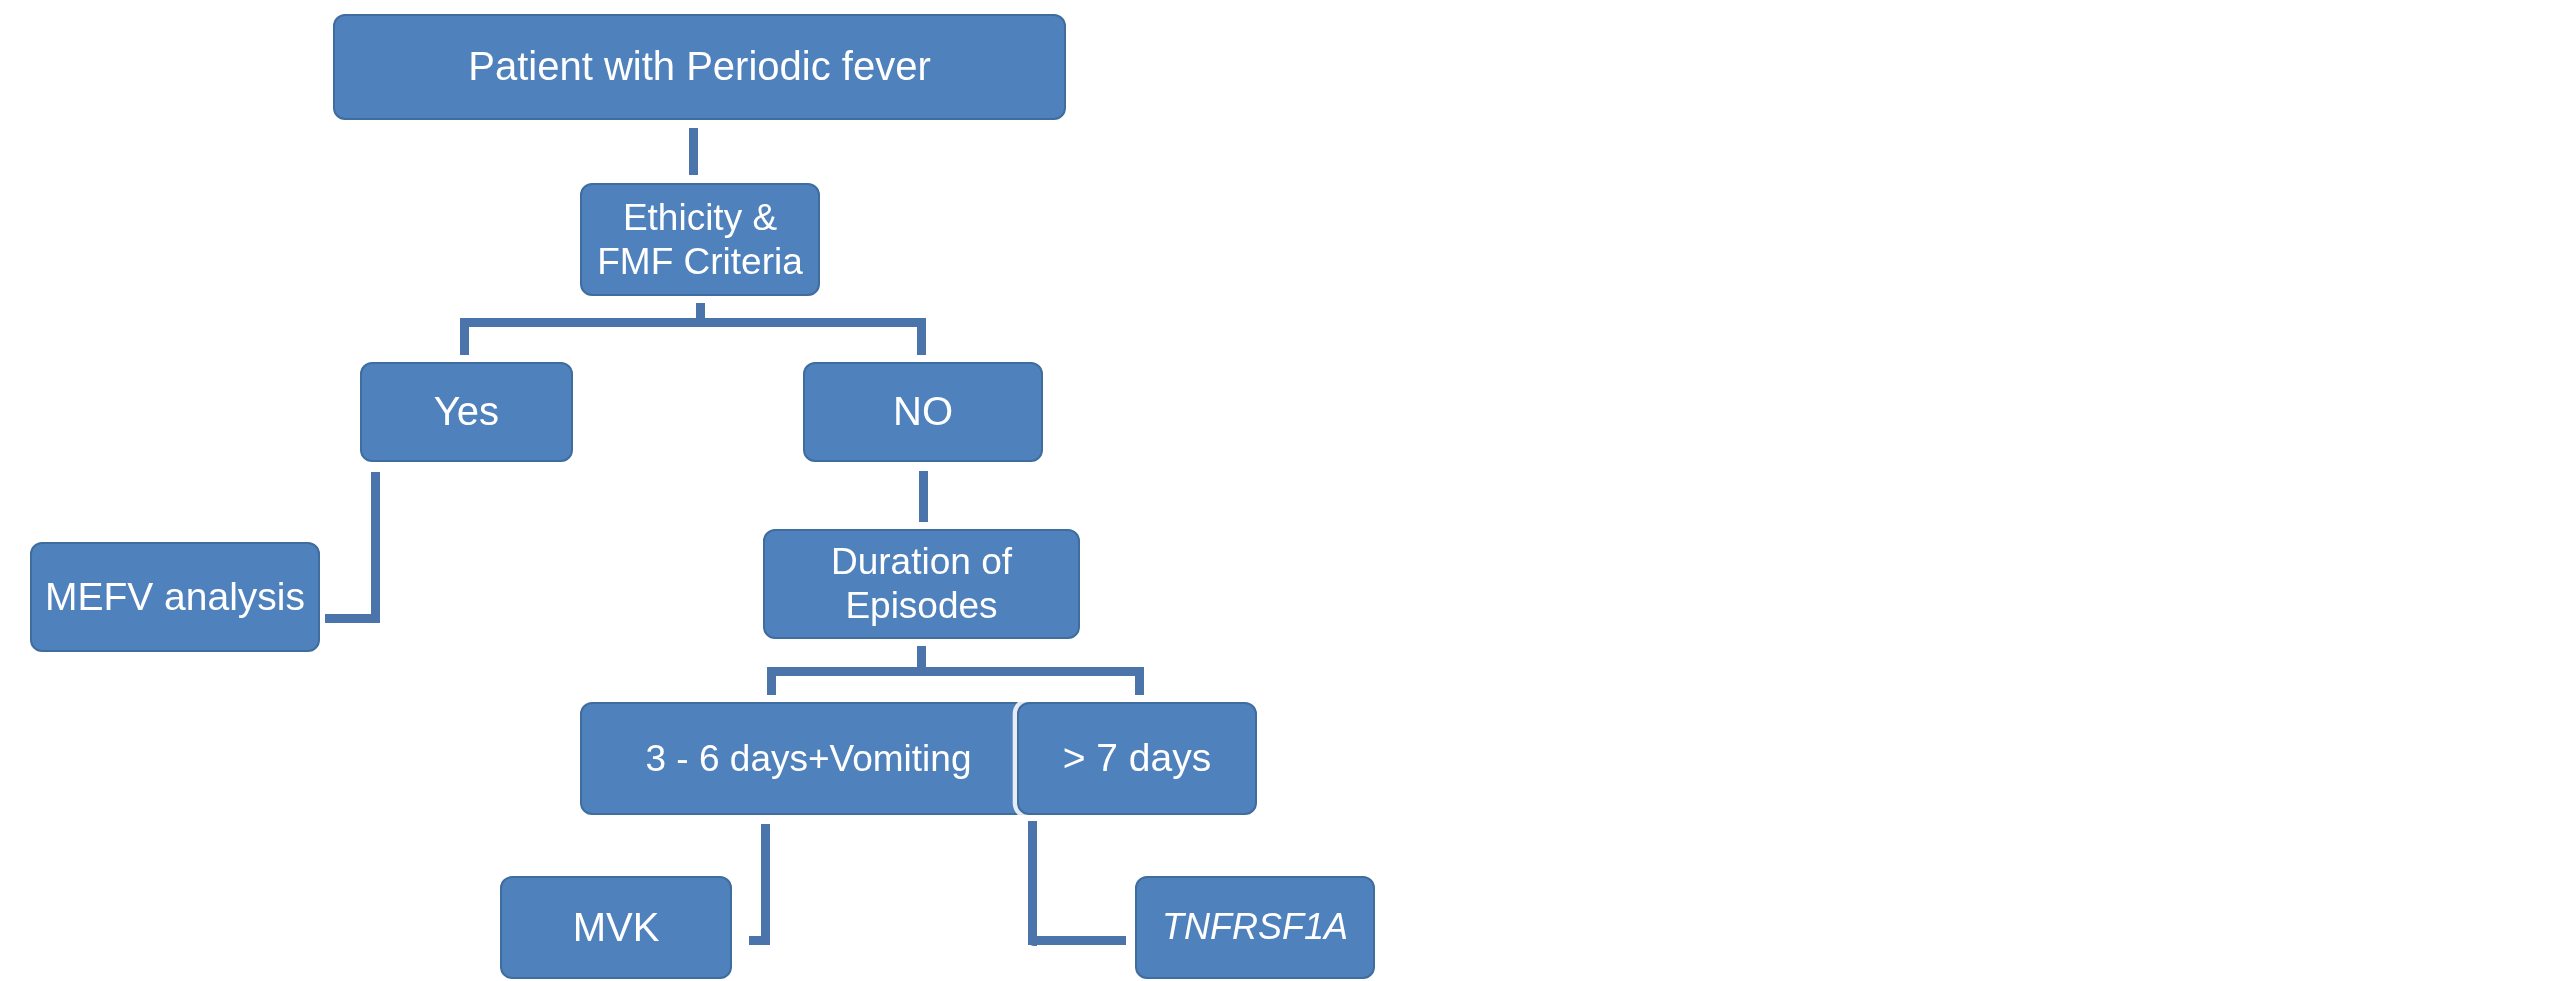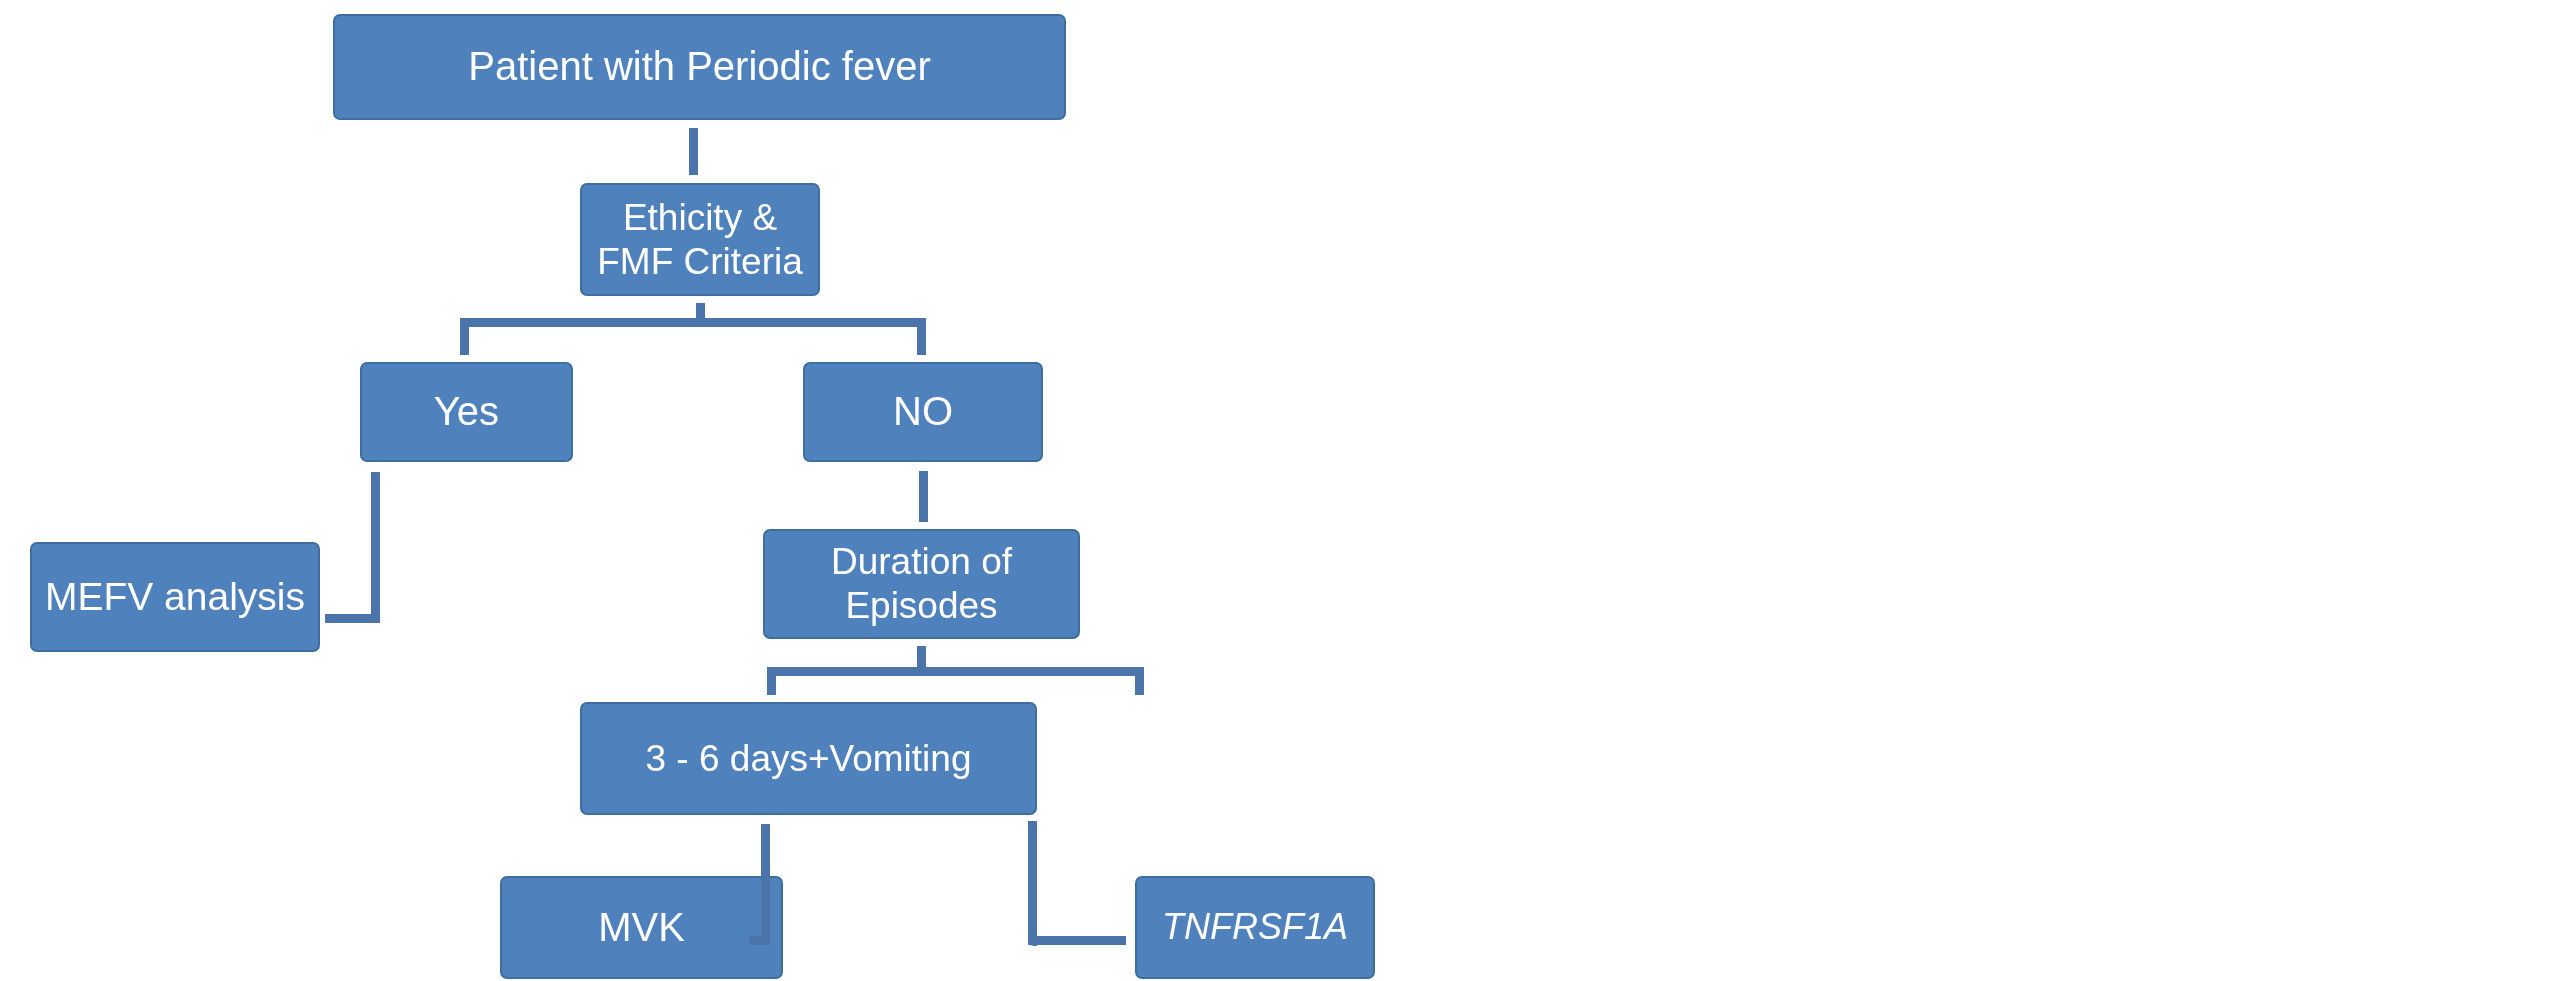--- a/index.html
+++ b/index.html
@@ -15,34 +15,34 @@
   .flowchart{position:relative;width:2576px;height:982px;background:var(--background);}
   .node{
     position:absolute;
     background:var(--box-fill);
     border:2.1px solid var(--box-border);
     color:var(--text);
     display:flex;align-items:center;justify-content:center;
     text-align:center;
     white-space:pre-line;
     line-height:1.18;
-    border-radius:7px;
+    border-radius:12px;
     box-shadow:0 0 0 4.3px rgba(255,255,255,0.85);
   }
   .edge{position:absolute;background:var(--connector);}
   
   .n-patient {left:333px; top:13.6px;  width:733px;height:106px;font-size:40px;}
   .n-ethnicity{left:580px; top:183px; width:240px; height:113px;font-size:37px;}
   .n-yes     {left:360px; top:362px; width:213px; height:100px;font-size:40px;}
   .n-no      {left:803px;top:362px; width:240px; height:100px;font-size:40px;text-align:right;}
   .n-mefv    {left:30px;  top:542px; width:290px; height:110px;font-size:39px;}
   .n-duration{left:763px;top:529px; width:317px; height:110px;font-size:37px;}
   .n-d36     {left:580px; top:702px; width:457px; height:113px;font-size:37px;}
   .n-d7      {left:1017px;top:702px; width:240px; height:113px;font-size:39px;}
-  .n-mvk     {left:500px; top:876px;width:283px; height:103px;font-size:40px;}
+  .n-mvk     {left:500px; top:876px;width:232px; height:103px;font-size:40px;}
   .n-tnf     {left:1135px;top:876px;width:240px; height:103px;font-size:36px;font-style:italic;}
   
   .c1   {left:689px; top:128px; width:9.3px; height:47px;}
   .c2s  {left:696px; top:303px; width:9.3px; height:18.6px;}
   .c2h  {left:460px; top:318px; width:466px;height:9.3px;}
   .c2dl {left:460px; top:318px; width:9.3px; height:37px;}
   .c2dr {left:917px;top:318px; width:9.3px; height:37px;}
   .c3v  {left:371px; top:472px; width:9.3px; height:151px;border-bottom-left-radius:5.7px;}
   .c3h  {left:325px; top:614px; width:55px; height:9.3px;}
   .c4   {left:919px;top:471px; width:9.3px; height:51px;}
@@ -62,20 +62,21 @@
 
   <div class="node n-patient">Patient with Periodic fever</div>
   <div class="node n-ethnicity">Ethicity &amp;
 FMF Criteria</div>
   <div class="node n-yes">Yes</div>
   <div class="node n-no">NO</div>
   <div class="node n-duration">Duration of
 Episodes</div>
   <div class="node n-mefv">MEFV analysis</div>
   <div class="node n-d36">3 - 6 days+Vomiting</div>
+  <div class="node n-d7">&gt; 7 days</div>
   <div class="node n-mvk">MVK</div>
   <div class="node n-tnf">TNFRSF1A</div>
 
   <div class="edge c1"></div>
   <div class="edge c2s"></div>
   <div class="edge c2h"></div>
   <div class="edge c2dl"></div>
   <div class="edge c2dr"></div>
   <div class="edge c3v"></div>
   <div class="edge c3h"></div>

